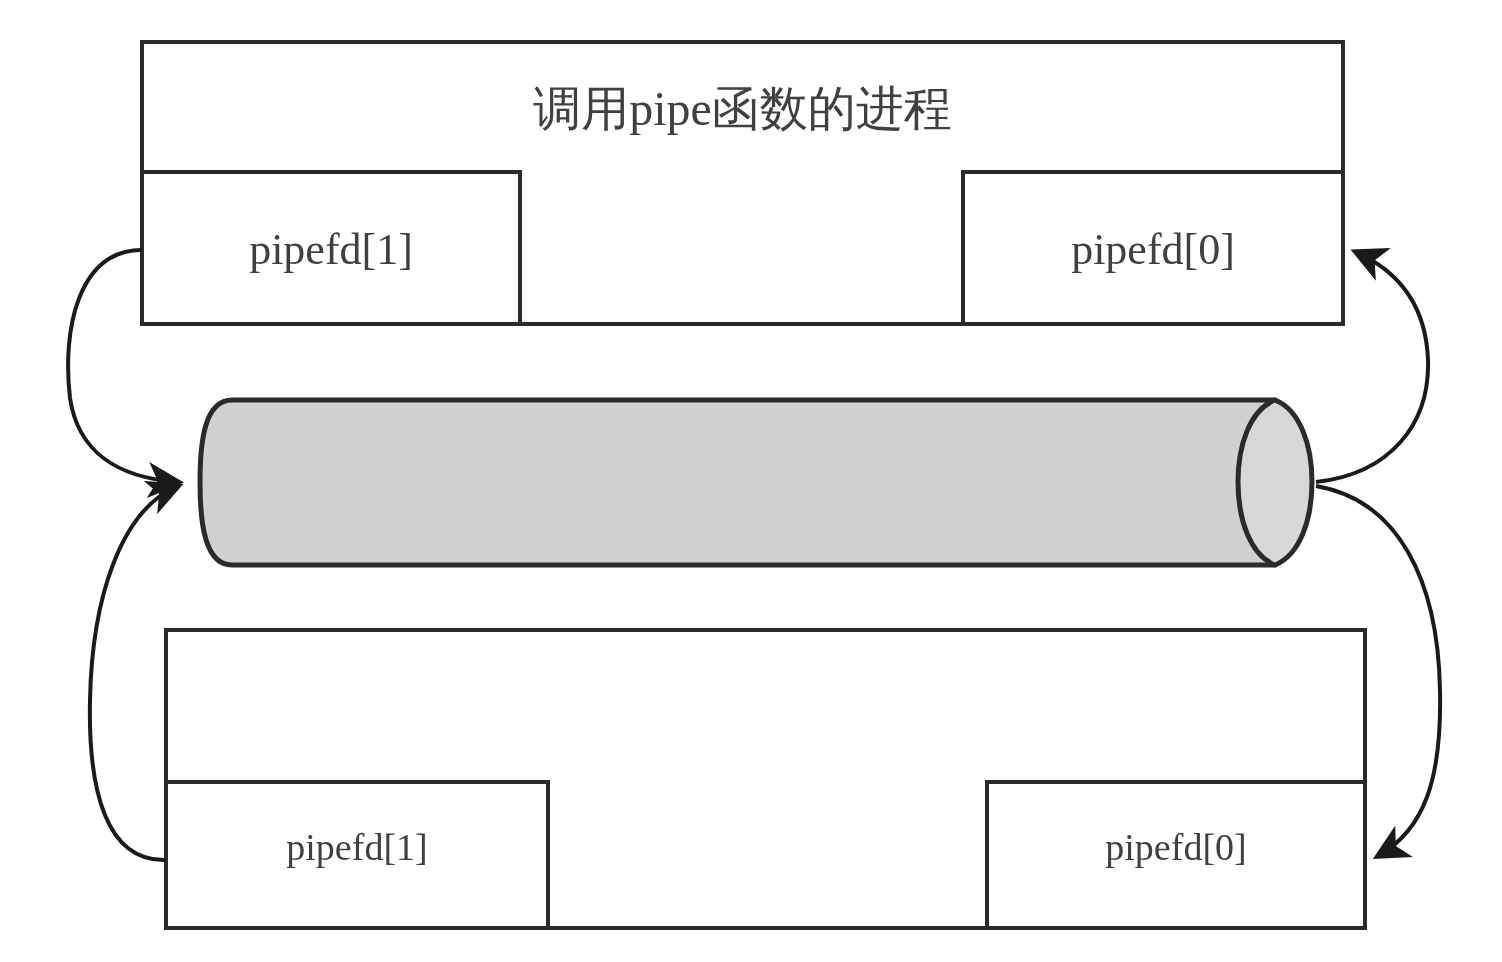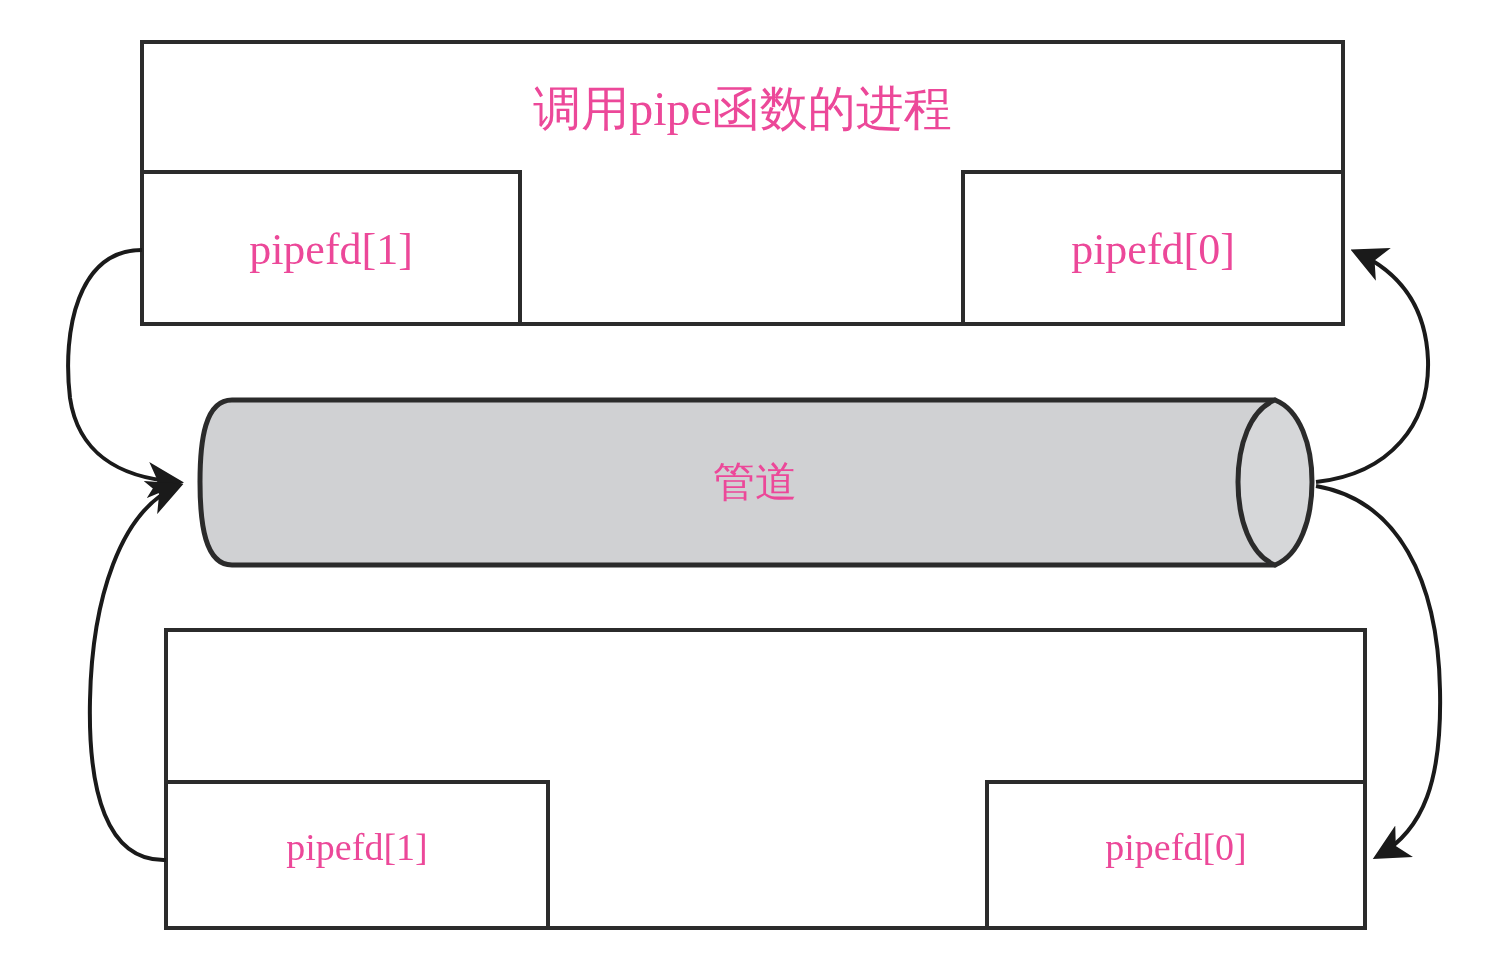--- a/index.html
+++ b/index.html
@@ -22,21 +22,21 @@
   #diagram-svg {
     position: absolute;
     left: 0;
     top: 0;
     width: 1502px;
     height: 962px;
   }
   .box-label {
     position: absolute;
     text-align: center;
-    color: #ec4899;
+    color: #404040;
     white-space: nowrap;
     font-family: "Liberation Serif", "DejaVu Serif", serif;
     line-height: 1;
     user-select: none;
   }
   .proc-title {
     font-size: 48px;
     letter-spacing: 0px;
   }
   .fd-label {
@@ -118,20 +118,19 @@
              C 1442,780 1424,830 1378,856" fill="none" stroke="#1a1a1a" stroke-width="4" marker-end="url(#arrow-out-pipe)"></path>
 
   </svg>
 
   <div class="box-label proc-title" id="top-process-title">调用pipe函数的进程</div>
 
   <div class="box-label fd-label" id="top-fd-write-label">pipefd[1]</div>
 
   <div class="box-label fd-label" id="top-fd-read-label">pipefd[0]</div>
 
-  <div class="box-label pipe-label" id="pipe-label">管道</div>
 
 
   <div class="box-label fd-label-small" id="bottom-fd-write-label">pipefd[1]</div>
 
   <div class="box-label fd-label-small" id="bottom-fd-read-label">pipefd[0]</div>
 
 </div>
 
 </body></html>

